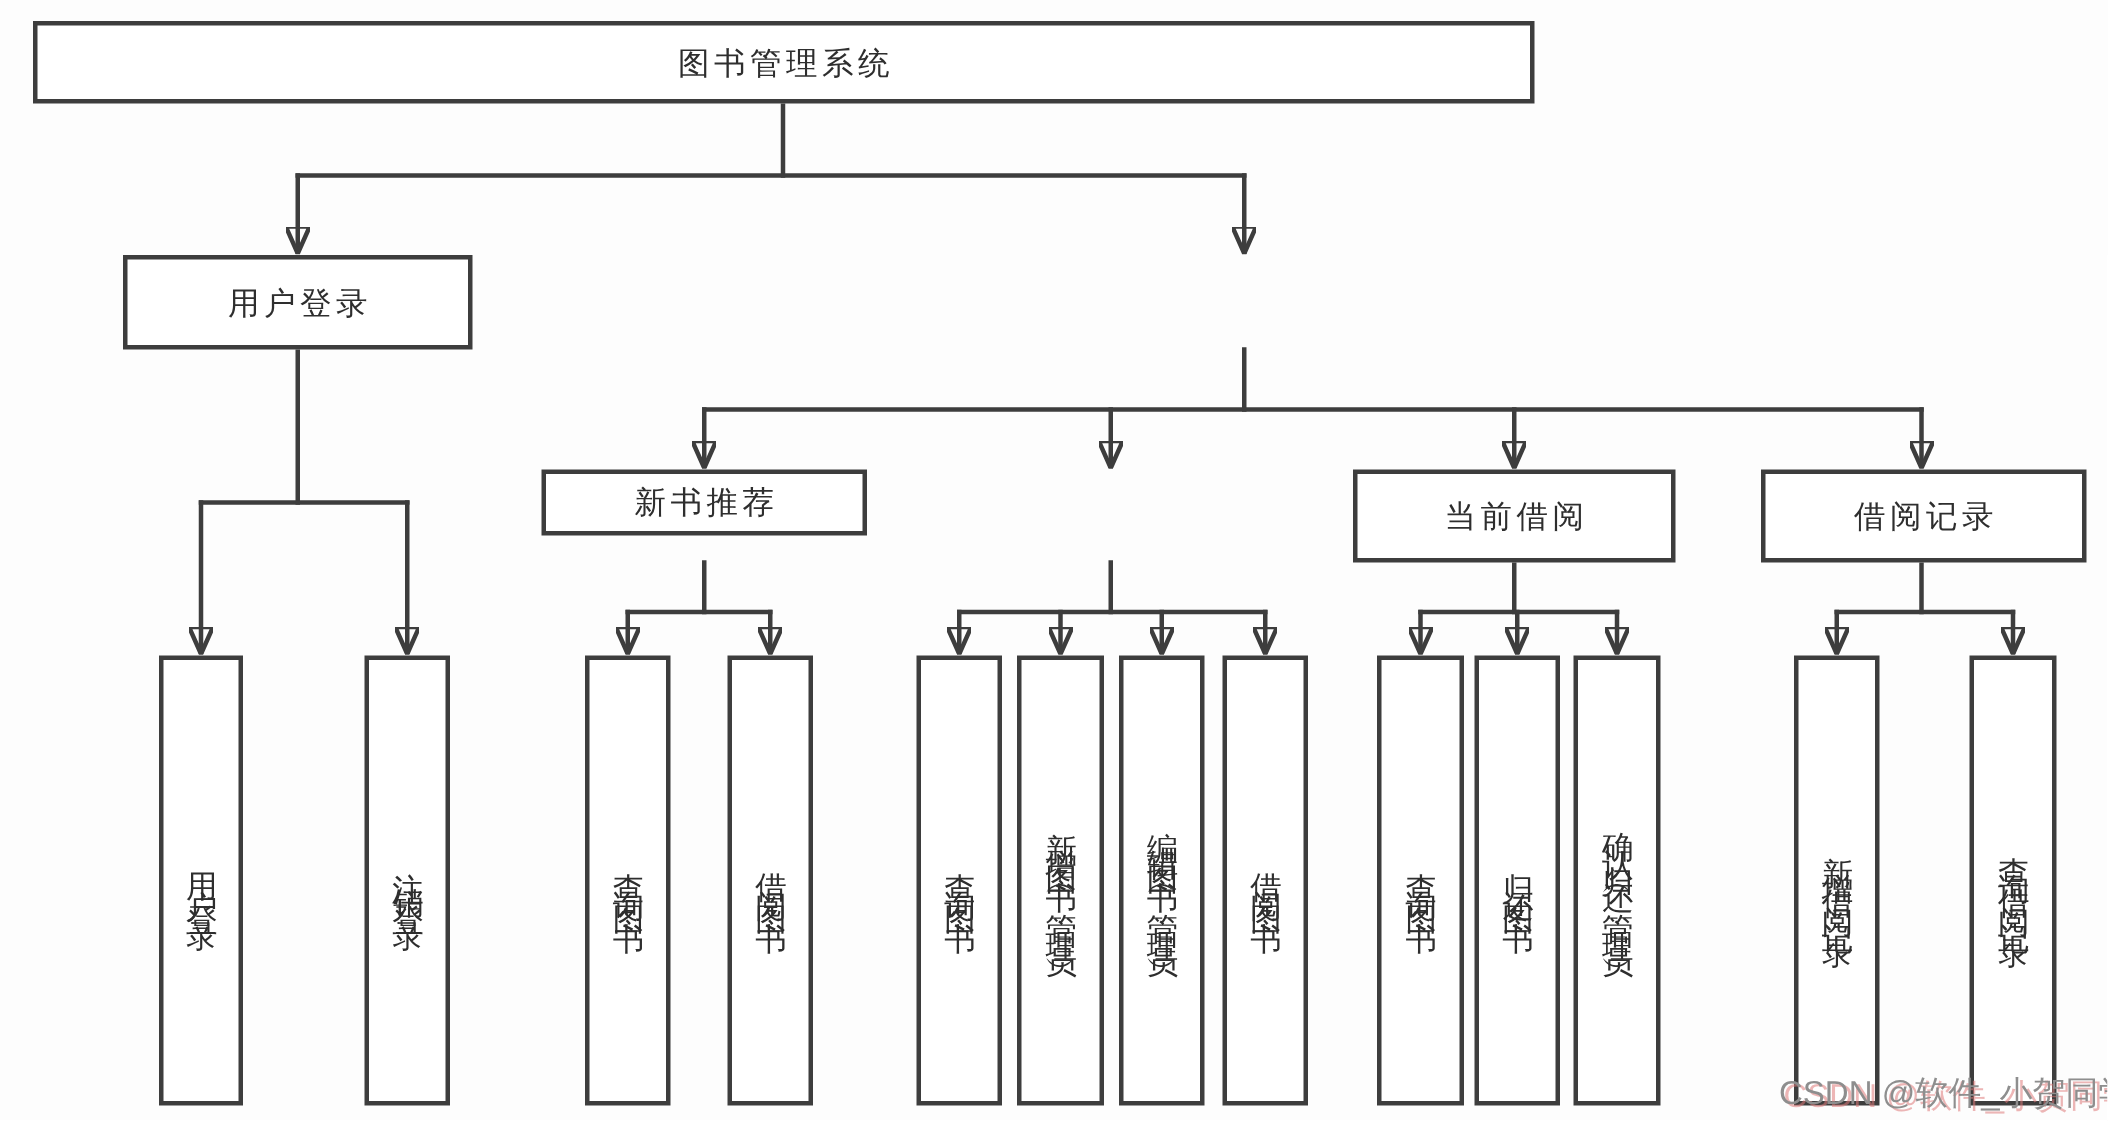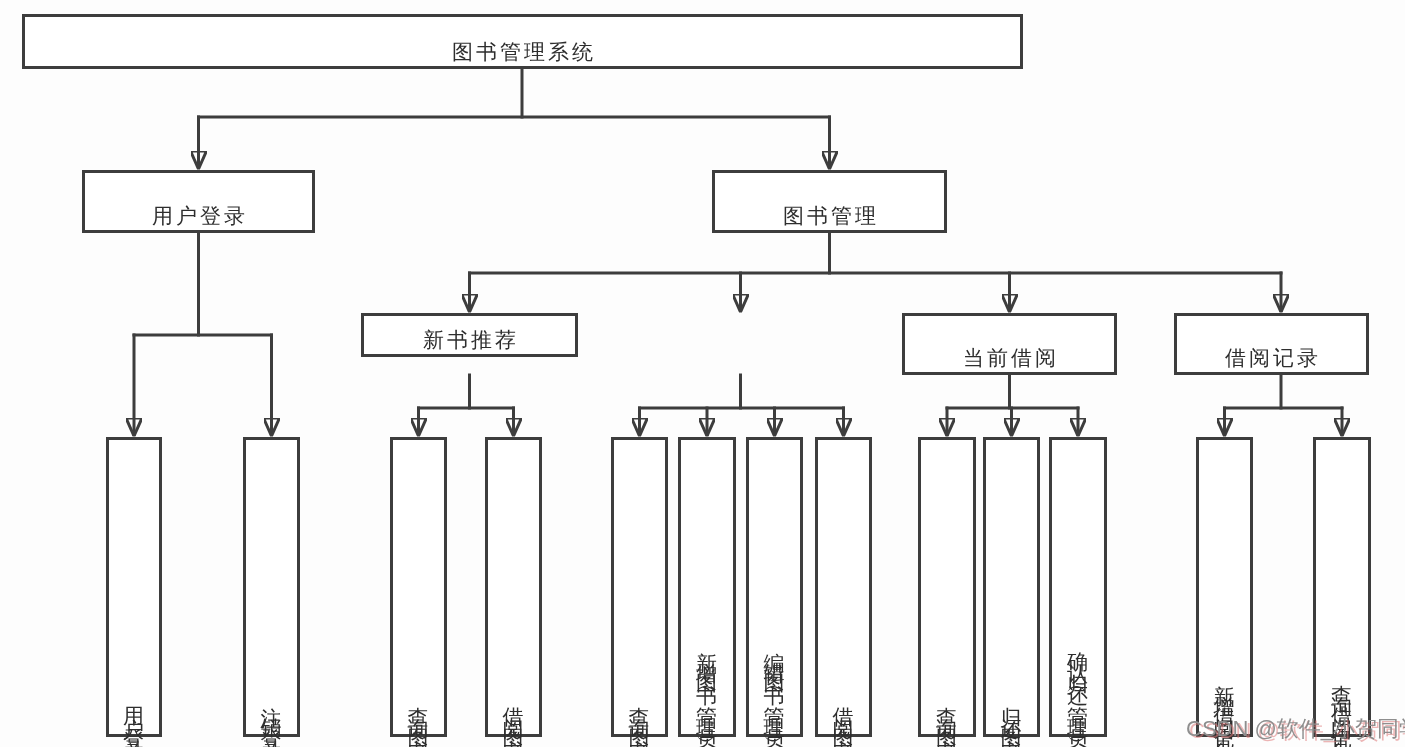--- a/index.html
+++ b/index.html
@@ -2,21 +2,21 @@
 <html><head>
 <meta charset="utf-8">
 <style>
   html,body{margin:0;padding:0;background:#ffffff;}
   #canvas{
     position:relative;width:1405px;height:747px;background:#fdfdfd;overflow:hidden;
     font-family:"Liberation Sans","DejaVu Sans",sans-serif;
   }
   .box{
     position:absolute;box-sizing:border-box;border:3px solid #3d3d3d;background:#ffffff;
-    display:flex;align-items:flex-end;justify-content:center;
+    display:flex;align-items:center;justify-content:center;
     color:#2e2e2e;font-size:21px;letter-spacing:3px;text-indent:3px;
   }
   .leaf .vlabel{
     writing-mode:vertical-rl;text-orientation:mixed;
     letter-spacing:11px;line-height:1;text-indent:0;font-size:21px;color:#2e2e2e;
   }
   #wires{position:absolute;left:0;top:0;width:1405px;height:747px;pointer-events:none;}
   #wires path{stroke:#3d3d3d;stroke-width:3;fill:none;stroke-linecap:square;}
   .watermark{
     position:absolute;left:1186px;top:714px;width:215px;text-align:right;
@@ -92,31 +92,28 @@
     </g>
   </svg>
 
   <div class="box" style="left:22px;top:14px;width:1001px;height:55px;">
     <span>图书管理系统</span>
   </div>
 
   <div class="box" style="left:82px;top:170px;width:233px;height:63px;">
     <span>用户登录</span>
   </div>
-  <div class="box" style="left:712px;top:170px;width:235px;height:63px;">
-    <span>图书管理</span>
-  </div>
 
   <div class="box" style="left:361px;top:313px;width:217px;height:44px;">
     <span>新书推荐</span>
   </div>
   <div class="box" style="left:902px;top:313px;width:215px;height:62px;">
     <span>当前借阅</span>
   </div>
-  <div class="box" style="left:1174px;top:313px;width:195px;height:62px;">
+  <div class="box" style="left:1174px;top:313px;width:217px;height:62px;">
     <span>借阅记录</span>
   </div>
 
   <div class="box leaf" style="left:106px;top:437px;width:56px;height:300px;">
     <span class="vlabel">用户登录</span>
   </div>
   <div class="box leaf" style="left:243px;top:437px;width:57px;height:300px;">
     <span class="vlabel">注销登录</span>
   </div>
 

